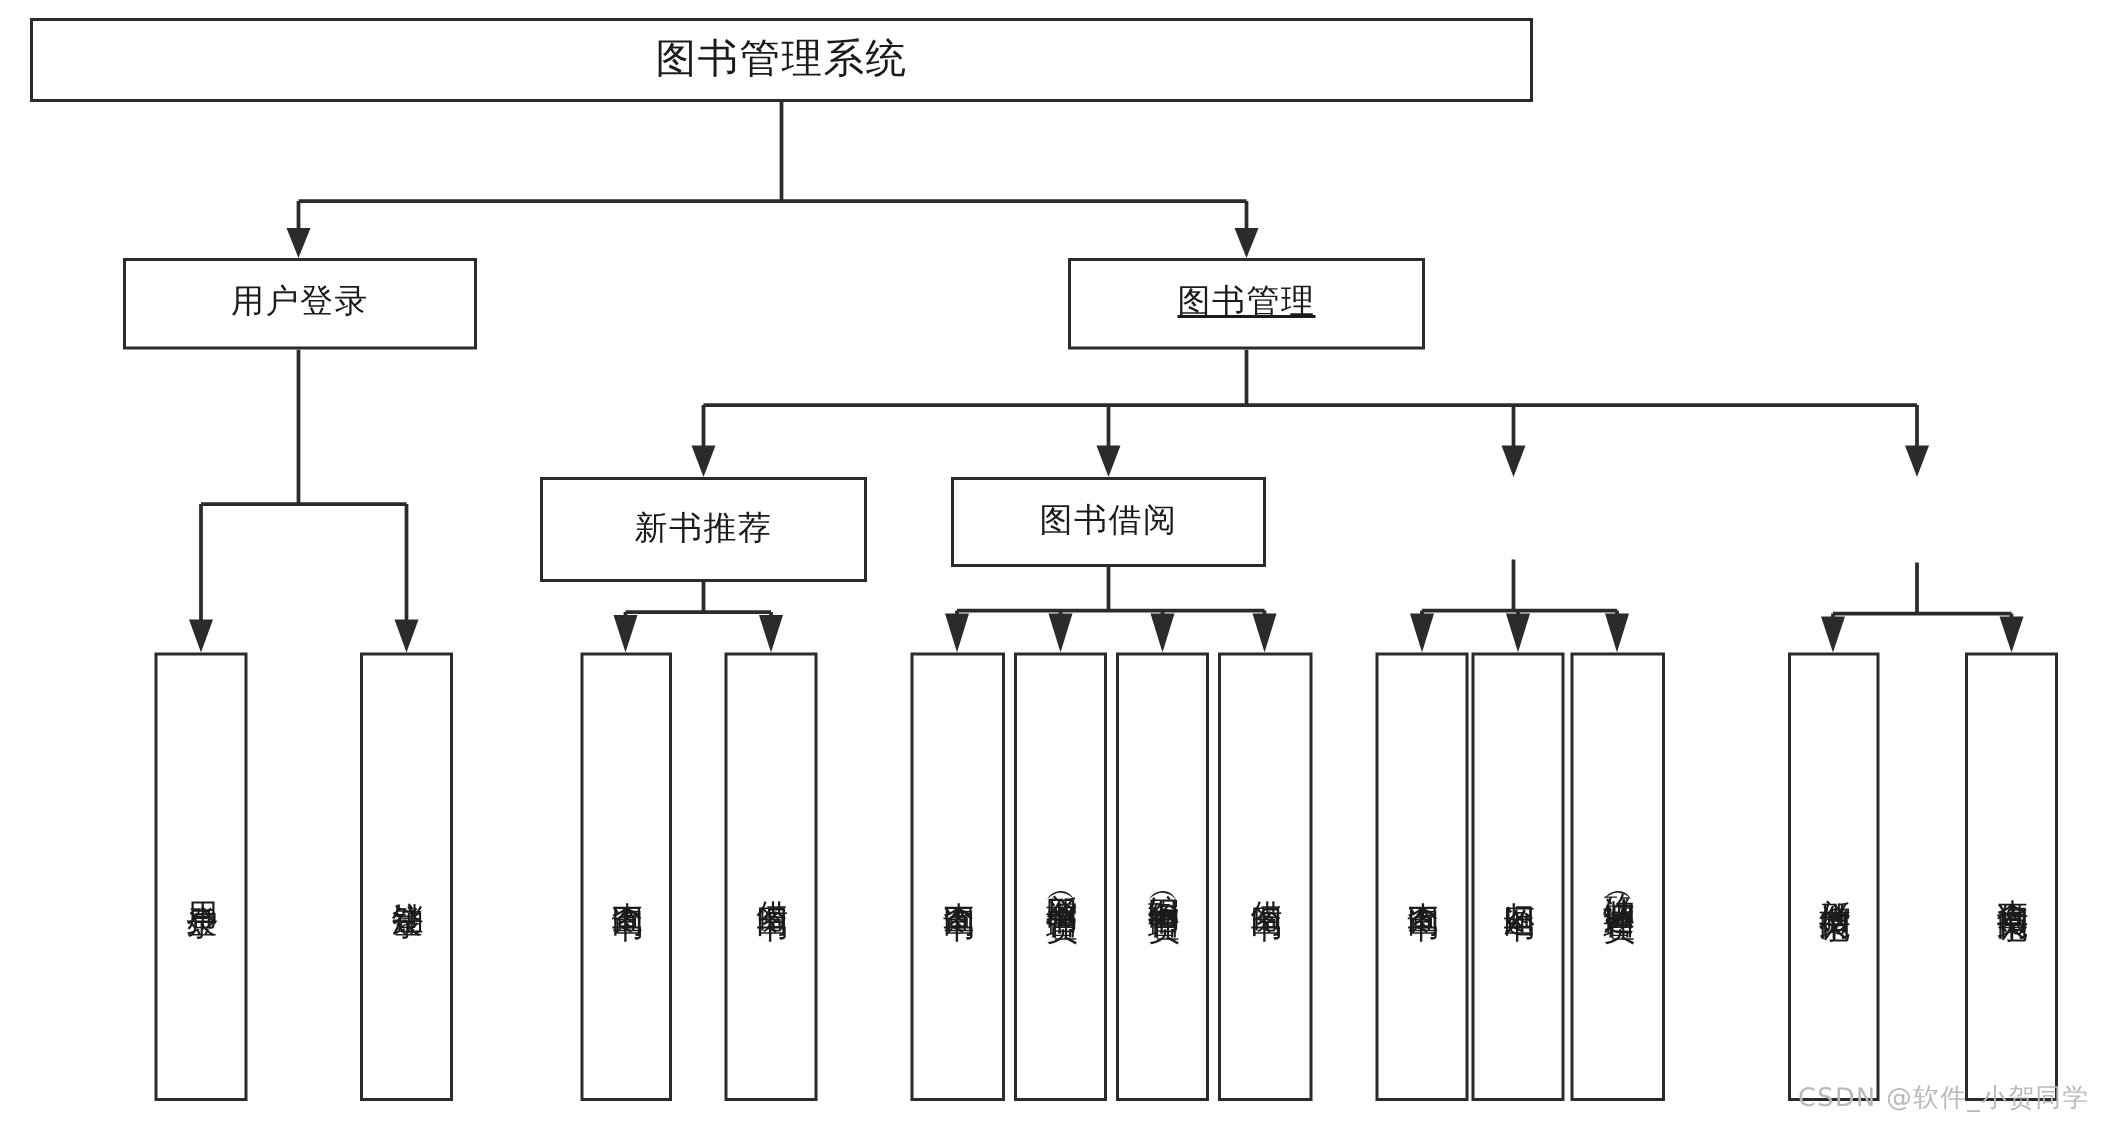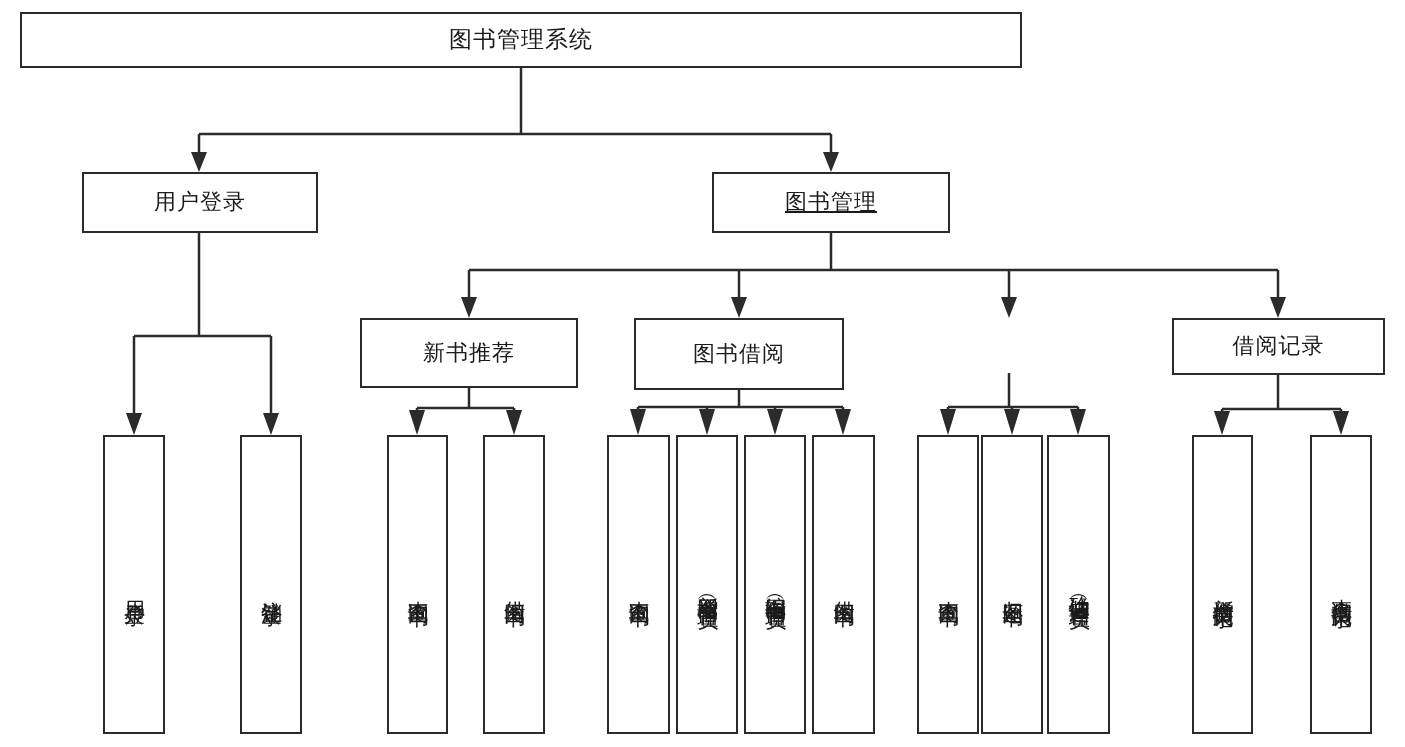--- a/index.html
+++ b/index.html
@@ -33,21 +33,21 @@
     align-items: center;
     justify-content: center;
   }
   .node-h .label {
     font-size: 22px;
     line-height: 1.2;
     letter-spacing: 1px;
     white-space: nowrap;
   }
   .node-root .label {
-    font-size: 23px;
+    font-size: 27px;
     text-align: right;
   }
   .node-v {
     display: flex;
     align-items: center;
     justify-content: center;
     padding-top: 6px;
   }
   .node-v .label {
     writing-mode: vertical-rl;
@@ -159,25 +159,22 @@
   <div class="node node-h" style="left:82px; top:172px; width:236px; height:61px;">
     <span class="label">用户登录</span>
   </div>
   <div class="node node-h" style="left:712px; top:172px; width:238px; height:61px;text-decoration:underline;">
     <span class="label">图书管理</span>
   </div>
 
   <div class="node node-h" style="left:360px; top:318px; width:218px; height:70px;">
     <span class="label">新书推荐</span>
   </div>
-  <div class="node node-h" style="left:634px; top:318px; width:210px; height:72px;">
+  <div class="node node-h" style="left:634px; top:318px; width:210px; height:60px;">
     <span class="label">图书借阅</span>
-  </div>
-  <div class="node node-h" style="left:1172px; top:318px; width:213px; height:57px;">
-    <span class="label">借阅记录</span>
   </div>
 
   <div class="node node-v" style="left:103px; top:435px; width:62px; height:299px;">
     <span class="label">用户登录</span>
   </div>
   <div class="node node-v" style="left:240px; top:435px; width:62px; height:299px;">
     <span class="label">注销登录</span>
   </div>
 
   <div class="node node-v" style="left:387px; top:435px; width:61px; height:299px;">
@@ -210,14 +207,15 @@
     <span class="label">确认归还（管理员）</span>
   </div>
 
   <div class="node node-v" style="left:1192px; top:435px; width:61px; height:299px;">
     <span class="label">新增借阅记录</span>
   </div>
   <div class="node node-v" style="left:1310px; top:435px; width:62px; height:299px;">
     <span class="label">查询借阅记录</span>
   </div>
 
+  <div id="watermark">CSDN @软件_小贺同学</div>
 
 </div>
 
 </body></html>

